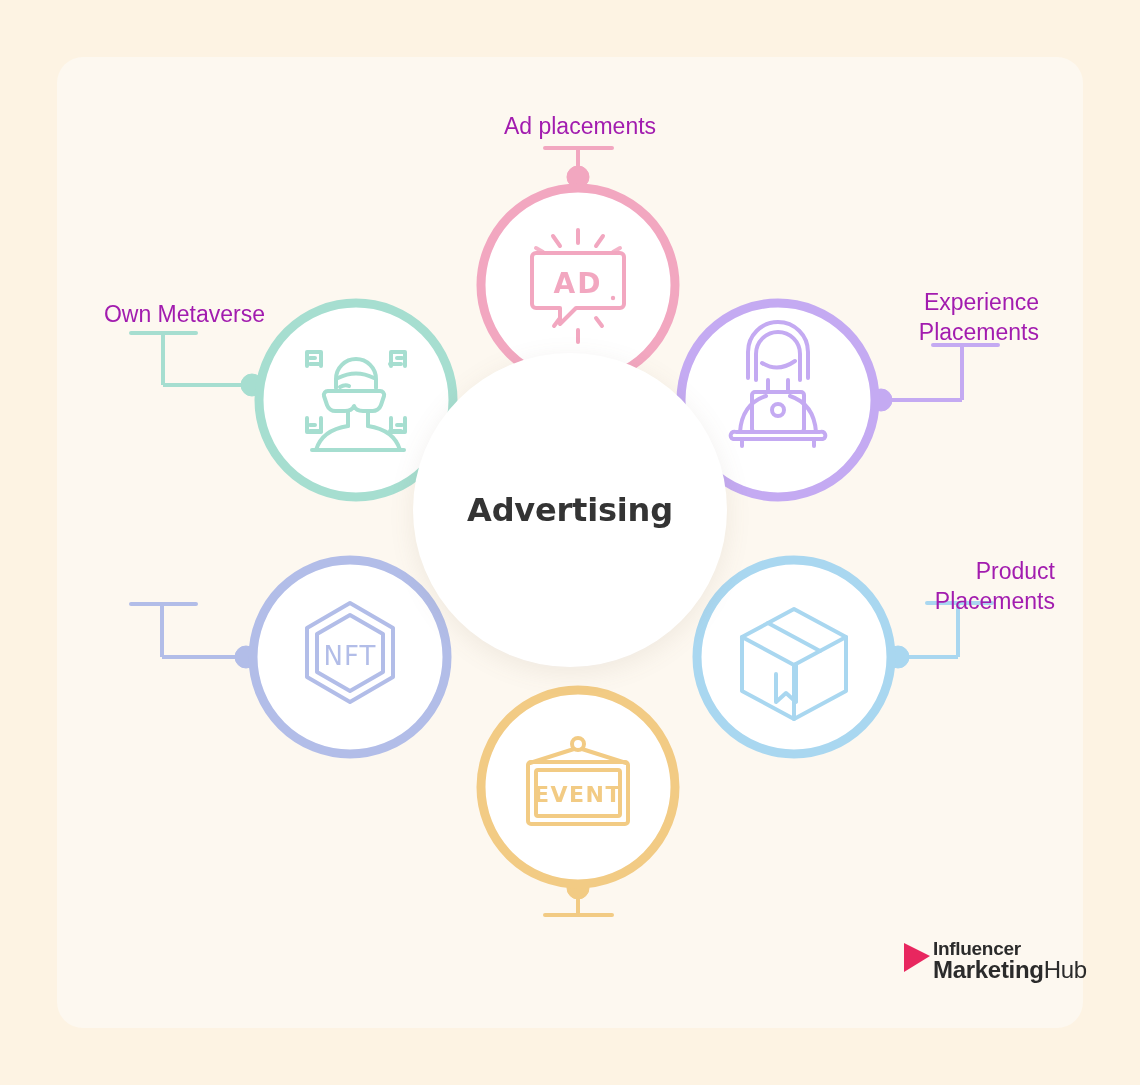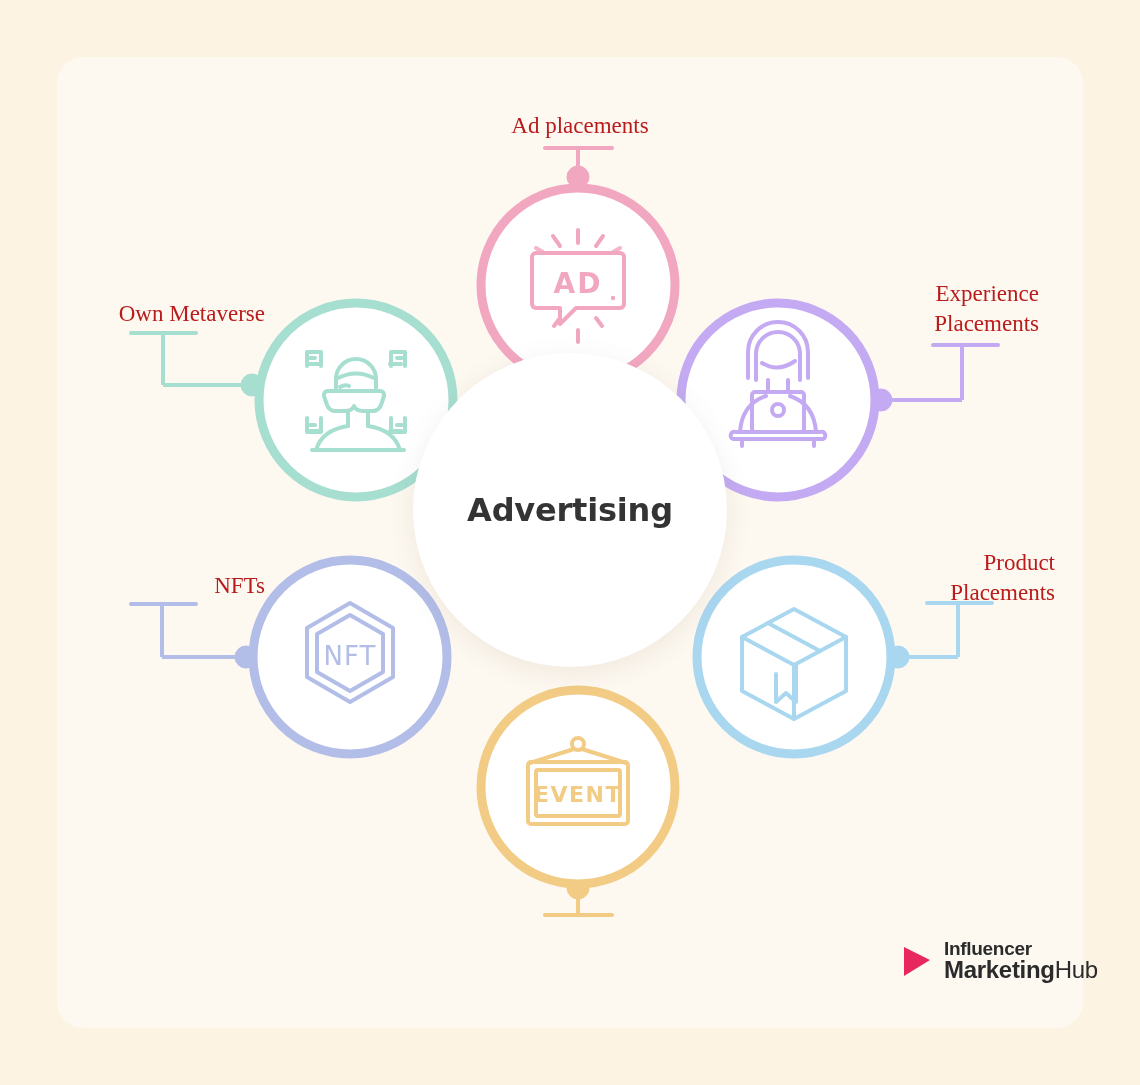--- a/index.html
+++ b/index.html
@@ -62,46 +62,46 @@
     line-height: 48px;
     color: #343434;
     text-align: center;
     letter-spacing: -0.2px;
     width: 270px;
   }
 
   
   .label {
     position: absolute;
-    font-family: Liberation Serif, serif;
+    font-family: Liberation Sans, sans-serif;
     font-size: 23px;
     line-height: 30px;
-    color: #b91c1c;
+    color: #a21caf;
     white-space: pre-line;
     z-index: 7;
   }
-  .label.right  { text-align: right; }
+  .label.right  { text-align: right; margin-top: 8px; }
   .label.center { text-align: center; }
   .label.left   { text-align: right; }
 
   #label-ad         { left: 432px; top: 111px; width: 296px; }
   #label-experience { left: 775px; top: 279px; width: 264px; }
   #label-product    { left: 791px; top: 548px; width: 264px; }
   #label-event      { left: 432px; top: 925px; width: 296px; }
   #label-nfts       { left: 80px;  top: 571px; width: 185px; }
   #label-metaverse  { left: 80px;  top: 299px; width: 185px; }
 
   
   .logo {
     position: absolute;
     left: 902px;
     top: 938px;
     display: flex;
-    align-items: flex-end;
-    gap: 16px;
+    align-items: flex-start;
+    gap: 5px;
     z-index: 7;
   }
   .logo-mark {
     width: 30px;
     height: 38px;
     flex: none;
   }
   .logo-text {
     font-family: "Liberation Sans", sans-serif;
     line-height: 21px;
@@ -260,21 +260,20 @@
 
   <div class="label center" id="label-ad">Ad placements</div>
 
   <div class="label right" id="label-experience">Experience
 Placements</div>
 
   <div class="label right" id="label-product">Product
 Placements</div>
 
 
-  <div class="label left" id="label-nfts">NFTs</div>
 
   <div class="label left" id="label-metaverse">Own Metaverse</div>
 
   <div class="logo">
     <svg class="logo-mark" viewBox="0 0 30 38">
       <path d="M2 5 L28 18 L2 34 Z" fill="#e8275f"></path>
     </svg>
     <div class="logo-text">
       <div class="logo-line1">Influencer</div>
       <div class="logo-line2"><b>Marketing</b><span>Hub</span></div>

